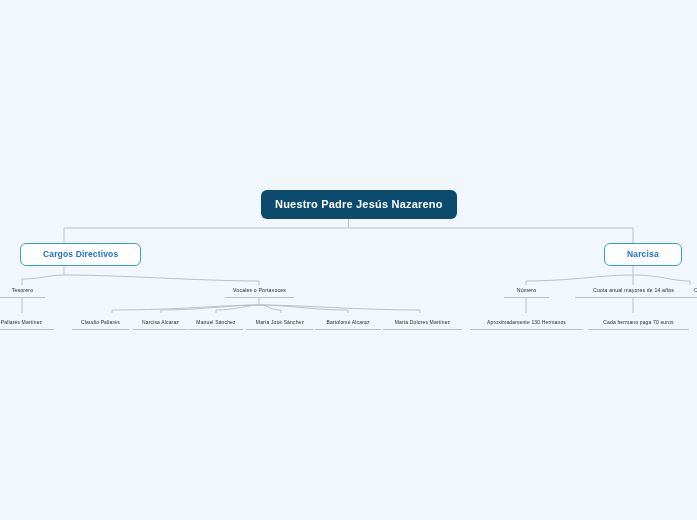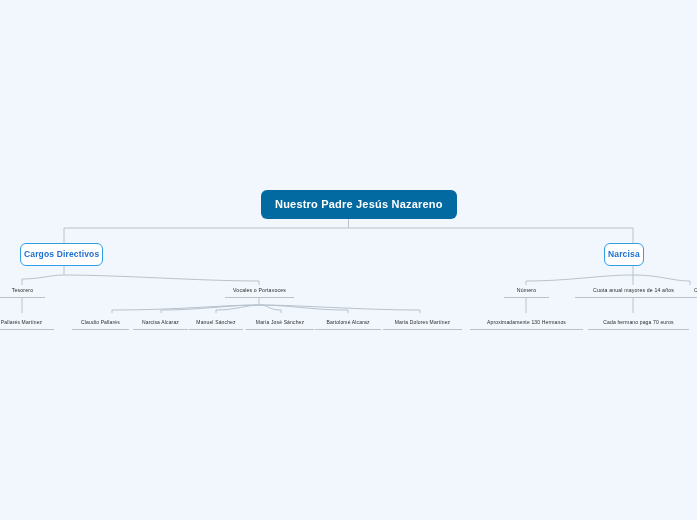--- a/index.html
+++ b/index.html
@@ -27,21 +27,21 @@
     left: 0;
     top: 0;
     width: 697px;
     height: 520px;
     pointer-events: none;
   }
 
   
   .node-root {
     position: absolute;
-    background: #0369a1;
+    background: #0c4a6e;
     color: #ffffff;
     font-size: 11px;
     font-weight: bold;
     letter-spacing: 0.2px;
     border-radius: 6px;
     padding: 8px 14px;
     white-space: nowrap;
     box-sizing: border-box;
     text-align: center;
     line-height: 13px;
@@ -50,21 +50,21 @@
   
   .node-l2 {
     position: absolute;
     background: #ffffff;
     color: #1e6fd0;
     font-size: 8.5px;
     font-weight: bold;
     letter-spacing: 0.15px;
     border: 1.5px solid #2f9fe5;
     border-radius: 6px;
-    padding: 5px 3px;
+    padding: 5px 22px;
     white-space: nowrap;
     box-sizing: border-box;
     text-align: center;
     line-height: 11px;
   }
 
   
   .node-line {
     position: absolute;
     color: #2b2b2b;

